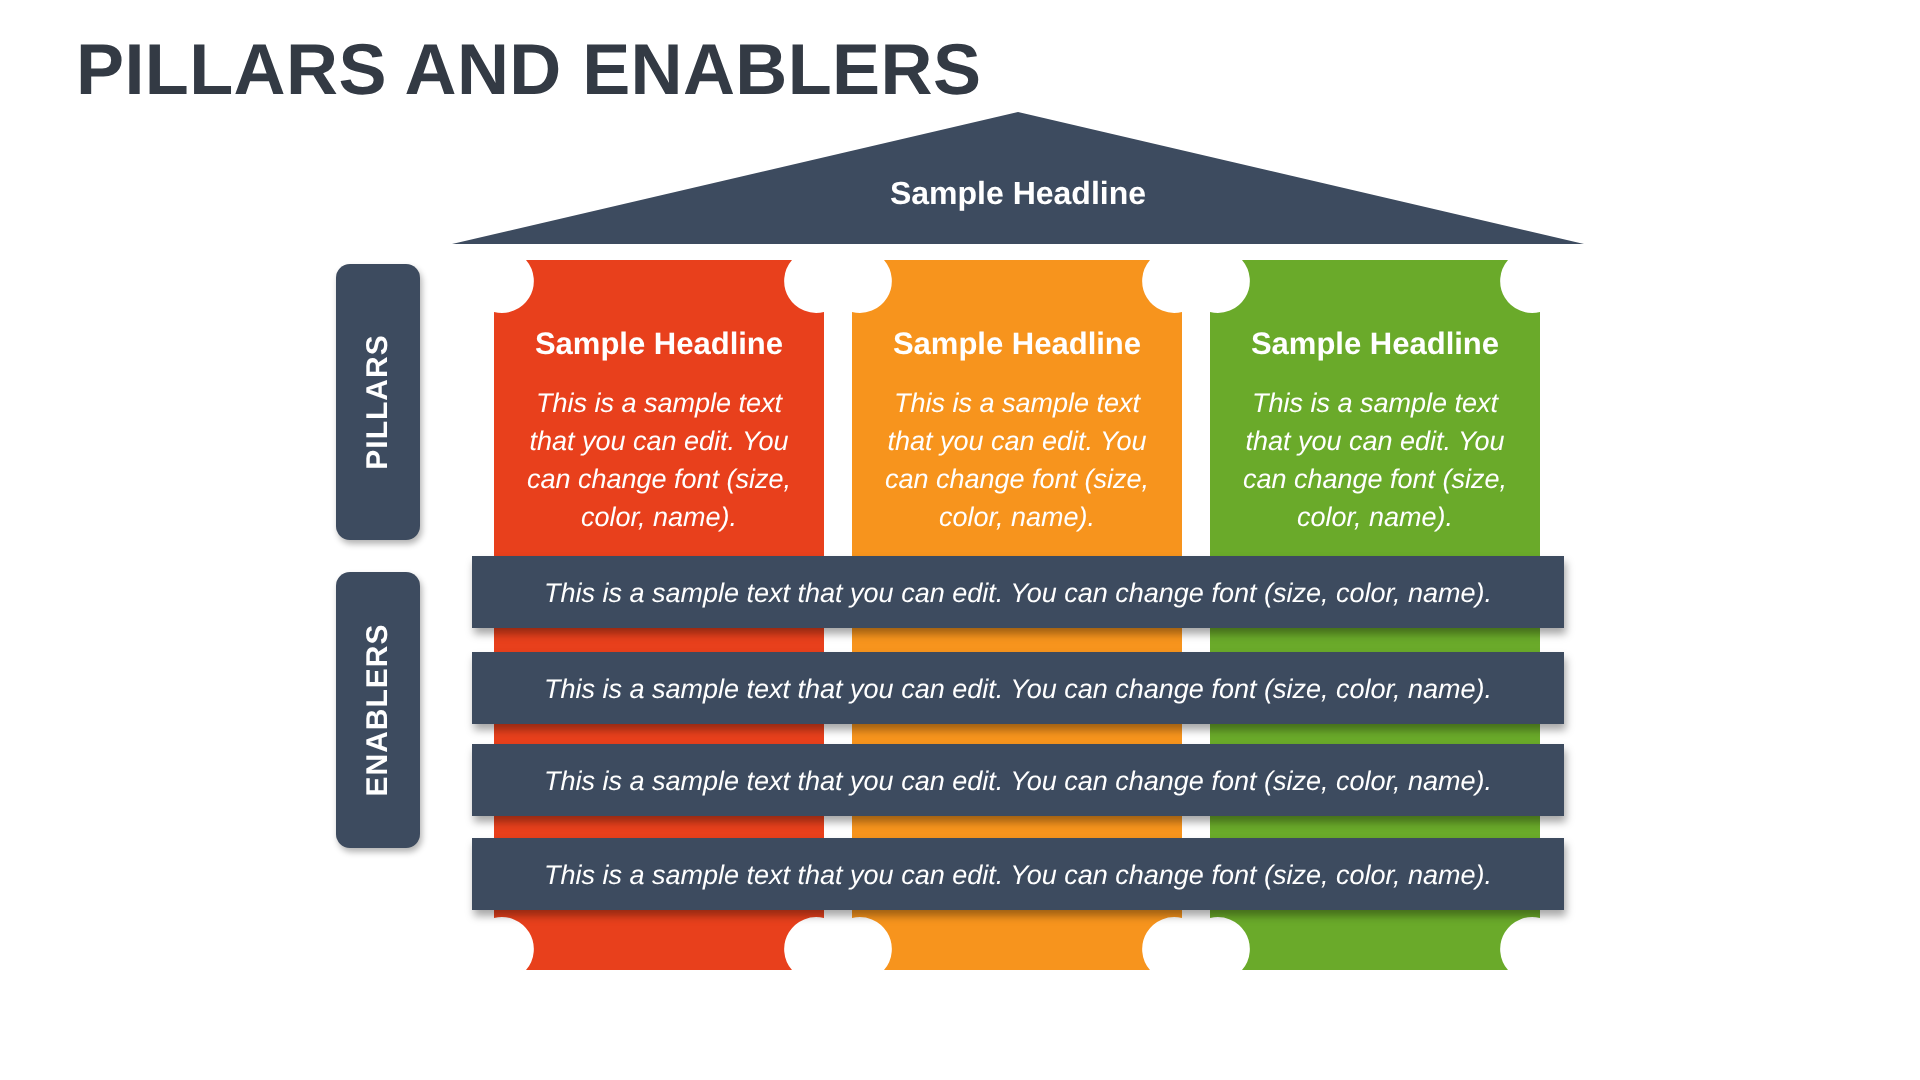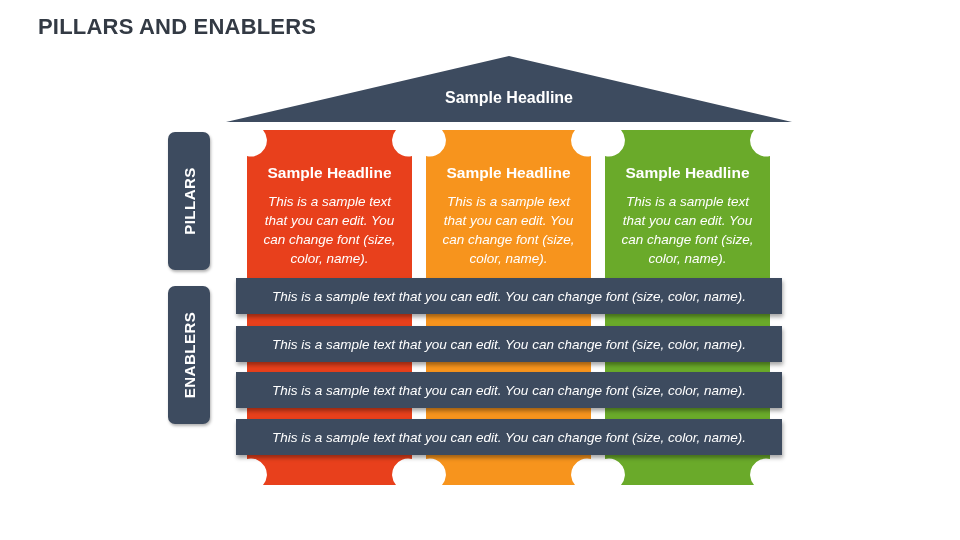--- a/index.html
+++ b/index.html
@@ -1,17 +1,17 @@
 <!DOCTYPE html>
 <html><head>
 <meta charset="utf-8">
 <style>
   html,body{margin:0;padding:0;}
   body{width:960px;height:540px;background:#ffffff;position:relative;overflow:hidden;font-family:"Liberation Sans",sans-serif;}
-  .title{position:absolute;left:38px;top:14px;font-size:22px;font-weight:bold;color:#333a44;letter-spacing:0.2px;font-family:"Liberation Sans",sans-serif;}
+  .title{position:absolute;left:38px;top:14px;font-size:36px;font-weight:bold;color:#333a44;letter-spacing:0.2px;font-family:"Liberation Sans",sans-serif;}
   .roof{position:absolute;left:226px;top:56px;width:566px;height:68px;}
   .roof-label{position:absolute;left:226px;top:89px;width:566px;text-align:center;color:#fff;font-weight:bold;font-size:16px;}
   .side{position:absolute;left:168px;width:42px;background:#3d4b5f;border-radius:7px;box-shadow:1px 2px 3px rgba(0,0,0,0.3);}
   .side span{position:absolute;left:50%;top:50%;transform:translate(-50%,-50%) rotate(-90deg);color:#fff;font-weight:bold;font-size:15px;white-space:nowrap;letter-spacing:0.5px;}
   .pillar{position:absolute;top:130px;width:165px;height:355px;}
   .pillar svg{position:absolute;left:0;top:0;}
   .pillar .ph{position:absolute;left:0;top:34px;width:165px;text-align:center;color:#fff;font-weight:bold;font-size:15.5px;}
   .pillar .pt{position:absolute;left:8px;top:62px;width:149px;text-align:center;color:#fff;font-style:italic;font-size:13.5px;line-height:19px;}
   .bar{position:absolute;left:236px;width:546px;height:36px;background:#3d4b5f;color:#fff;font-style:italic;font-size:13.5px;display:flex;align-items:center;justify-content:center;box-shadow:1px 3px 4px rgba(0,0,0,0.35);}
 </style>

